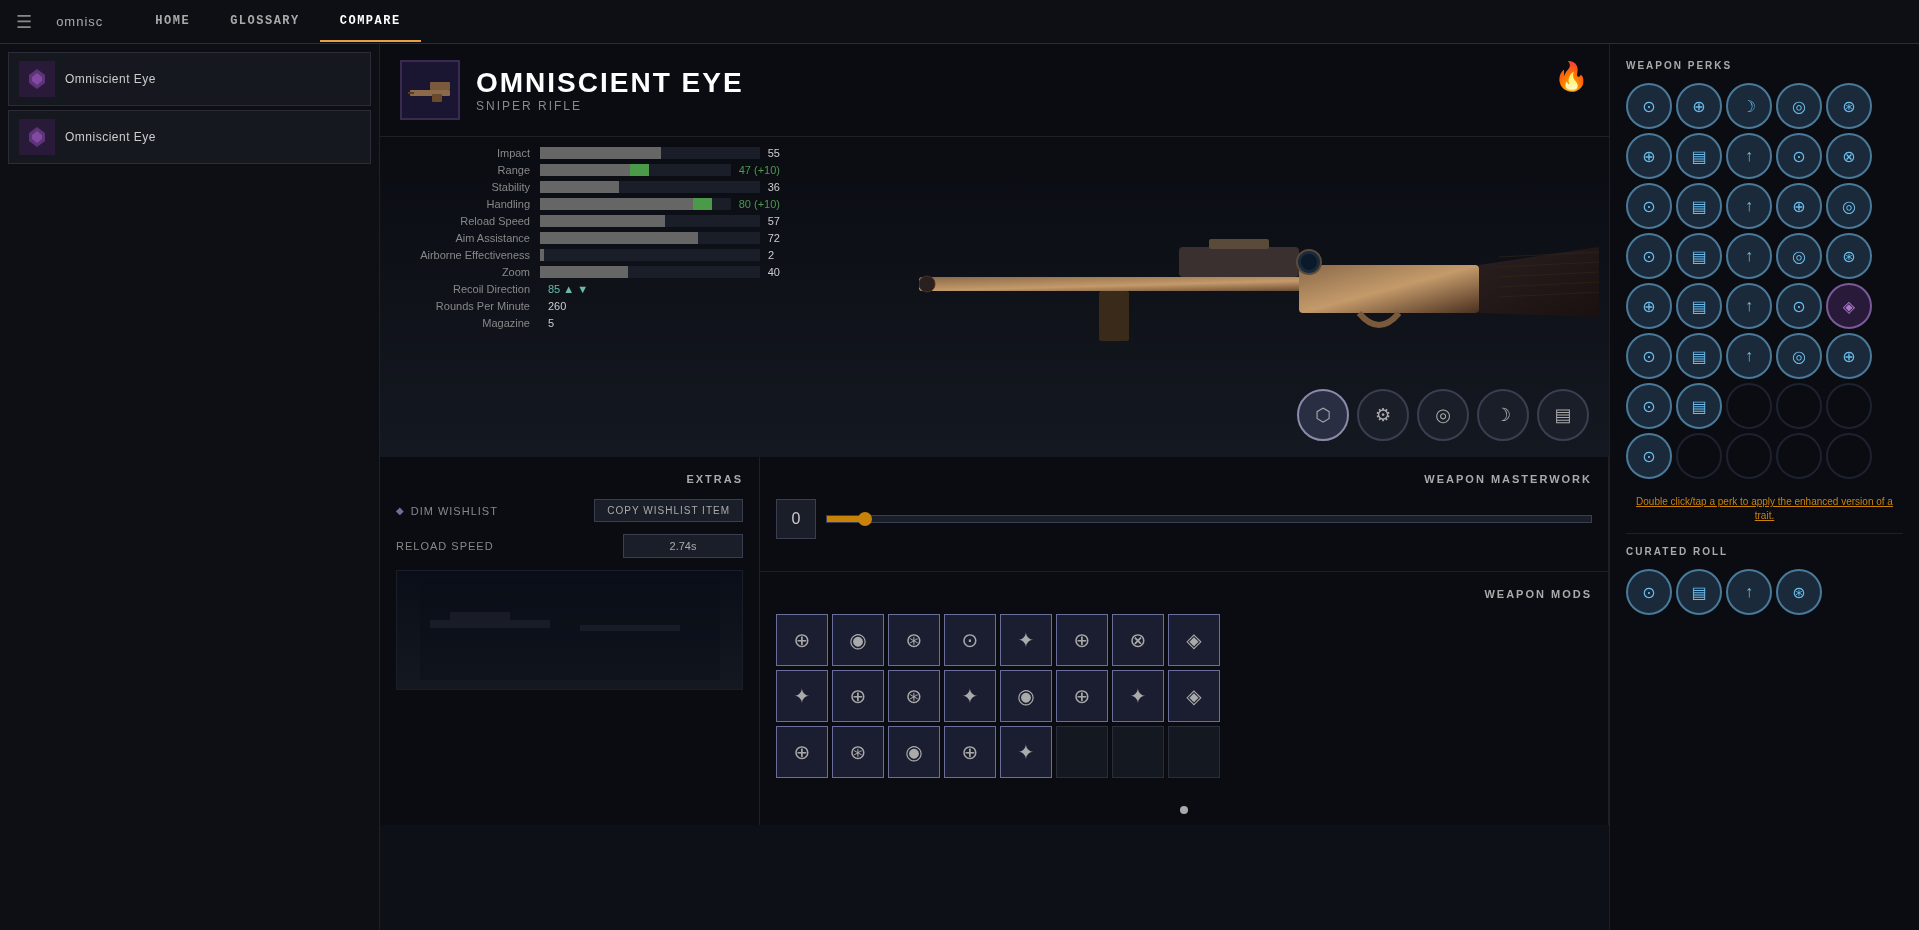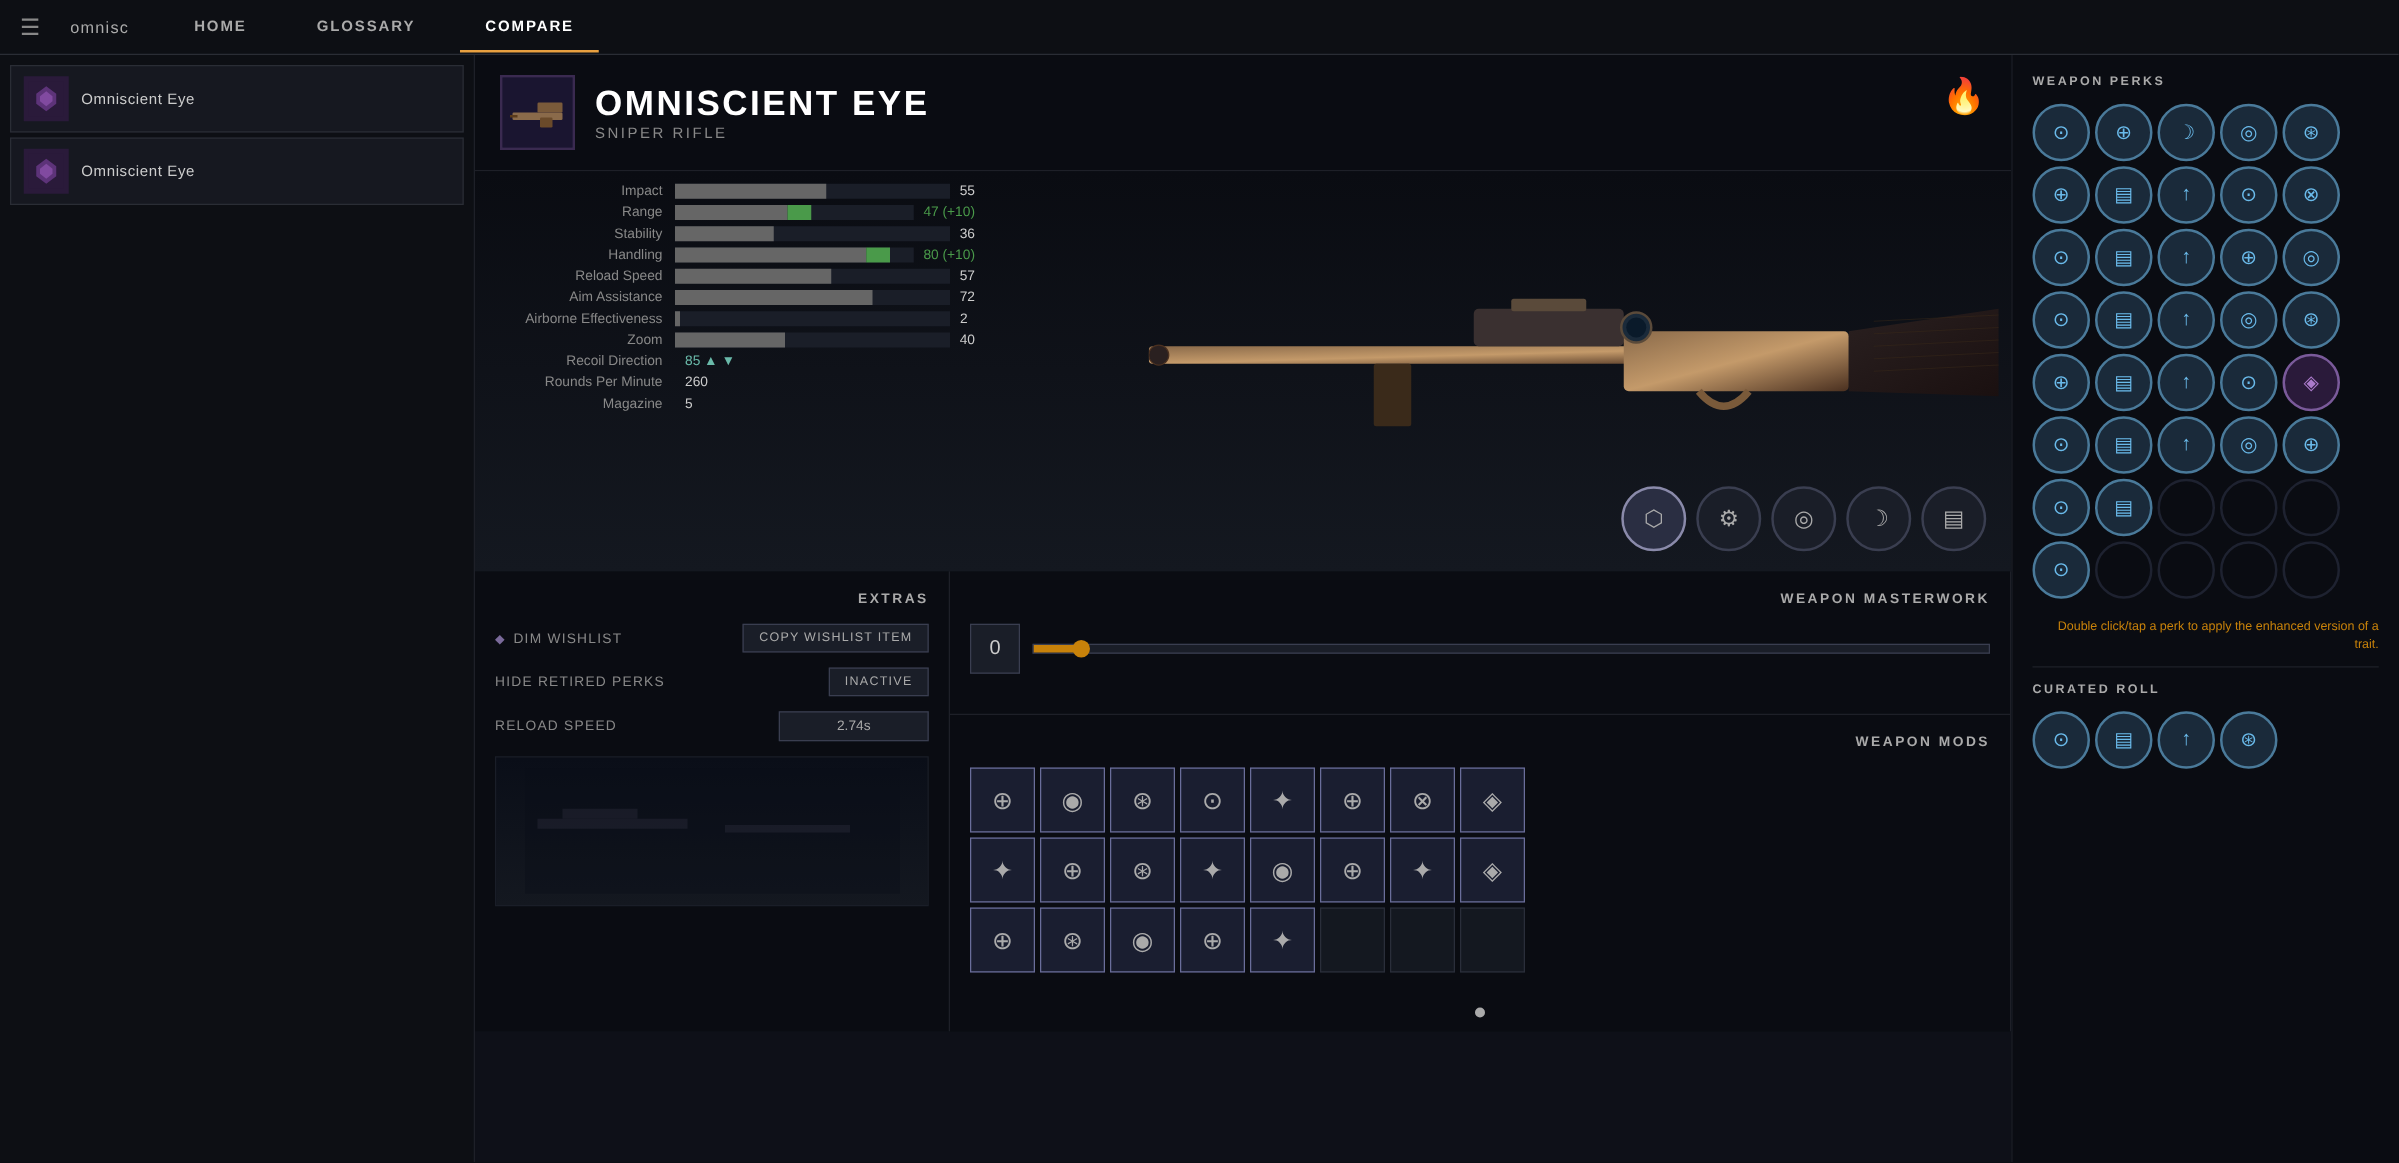--- a/index.html
+++ b/index.html
@@ -32,21 +32,22 @@
       cursor: pointer;
     }
     .nav-brand {
       color: #aaa;
       font-size: 13px;
       margin-right: 32px;
       letter-spacing: 1px;
     }
     .nav-links {
       display: flex;
-      gap: 16px;
+      gap: 0;
+      font-family: Liberation Mono, monospace;
     }
     .nav-link {
       color: #aaa;
       text-decoration: none;
       padding: 12px 20px;
       letter-spacing: 1.5px;
       font-size: 12px;
       font-weight: bold;
       cursor: pointer;
       border-bottom: 2px solid transparent;
@@ -408,23 +409,24 @@
     .perk-slot.active2 { border-color: #7a5a9a; background: #2a1a3a; color: #aa7aca; }
     .perk-slot.empty { border: 2px solid #1e2230; background: transparent; }
     .curated-roll-section {
       border-top: 1px solid #1e2028;
       padding-top: 12px;
       margin-top: 4px;
     }
     .tooltip-hint {
       color: #c8820a;
       font-size: 10px;
-      text-align: right;
+      text-align: center;
       margin-bottom: 10px;
       line-height: 1.4;
+      text-decoration: underline;
     }
     .curated-perks-grid {
       display: grid;
       grid-template-columns: repeat(4, 46px);
       gap: 4px;
     }
 
     
     .page-indicator {
       text-align: center;
@@ -639,24 +641,20 @@
         <div class="panel-title">EXTRAS</div>
 
         <div class="extra-row">
           <span class="extra-label">
             <span class="diamond">◆</span>
             <span>DIM WISHLIST</span>
           </span>
           <button class="extra-btn">COPY WISHLIST ITEM</button>
         </div>
 
-        <div class="extra-row">
-          <span class="extra-label">HIDE RETIRED PERKS</span>
-          <button class="extra-btn">INACTIVE</button>
-        </div>
 
 
         <div class="extra-row">
           <span class="extra-label">RELOAD SPEED</span>
           <span class="extra-value">2.74s</span>
         </div>
 
         <div style="width:100%; height:120px; background: linear-gradient(180deg, #0a0e18 0%, #141820 100%); border:1px solid #1a1e28; display:flex; align-items:center; justify-content:center; margin-top:8px;">
           <svg viewBox="0 0 300 100" width="300" height="100" opacity="0.4">
             <rect width="300" height="100" fill="#0a0e18"></rect>

